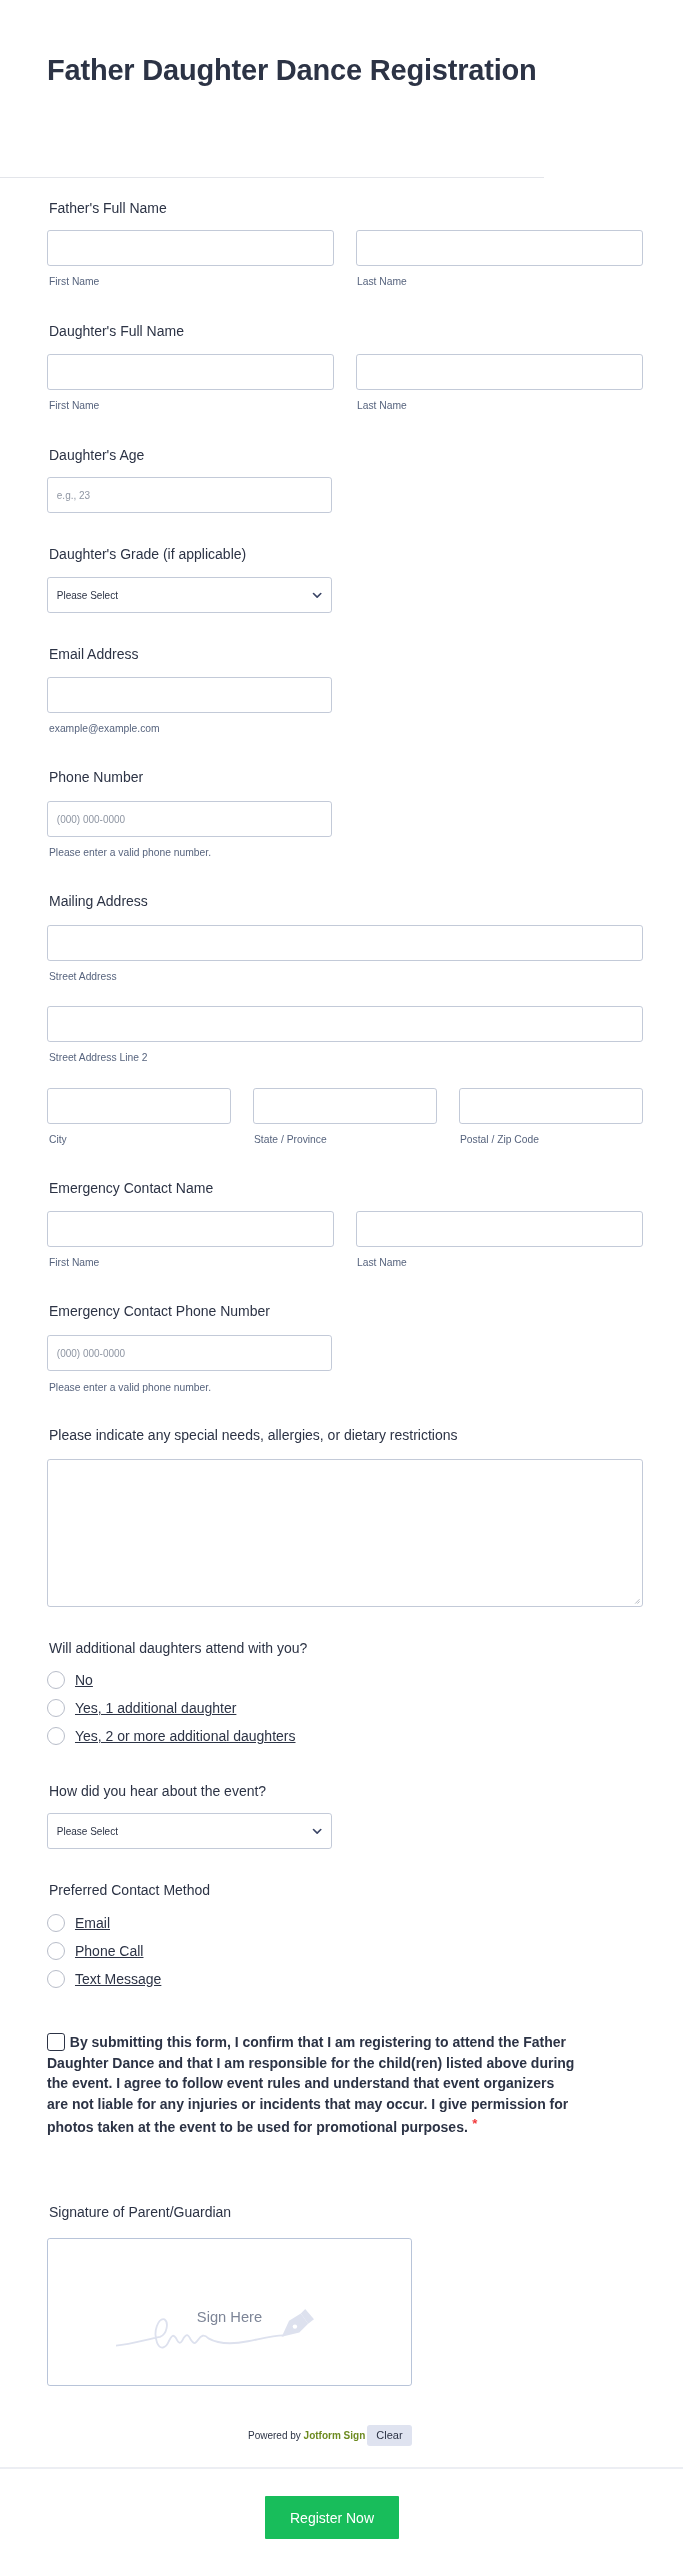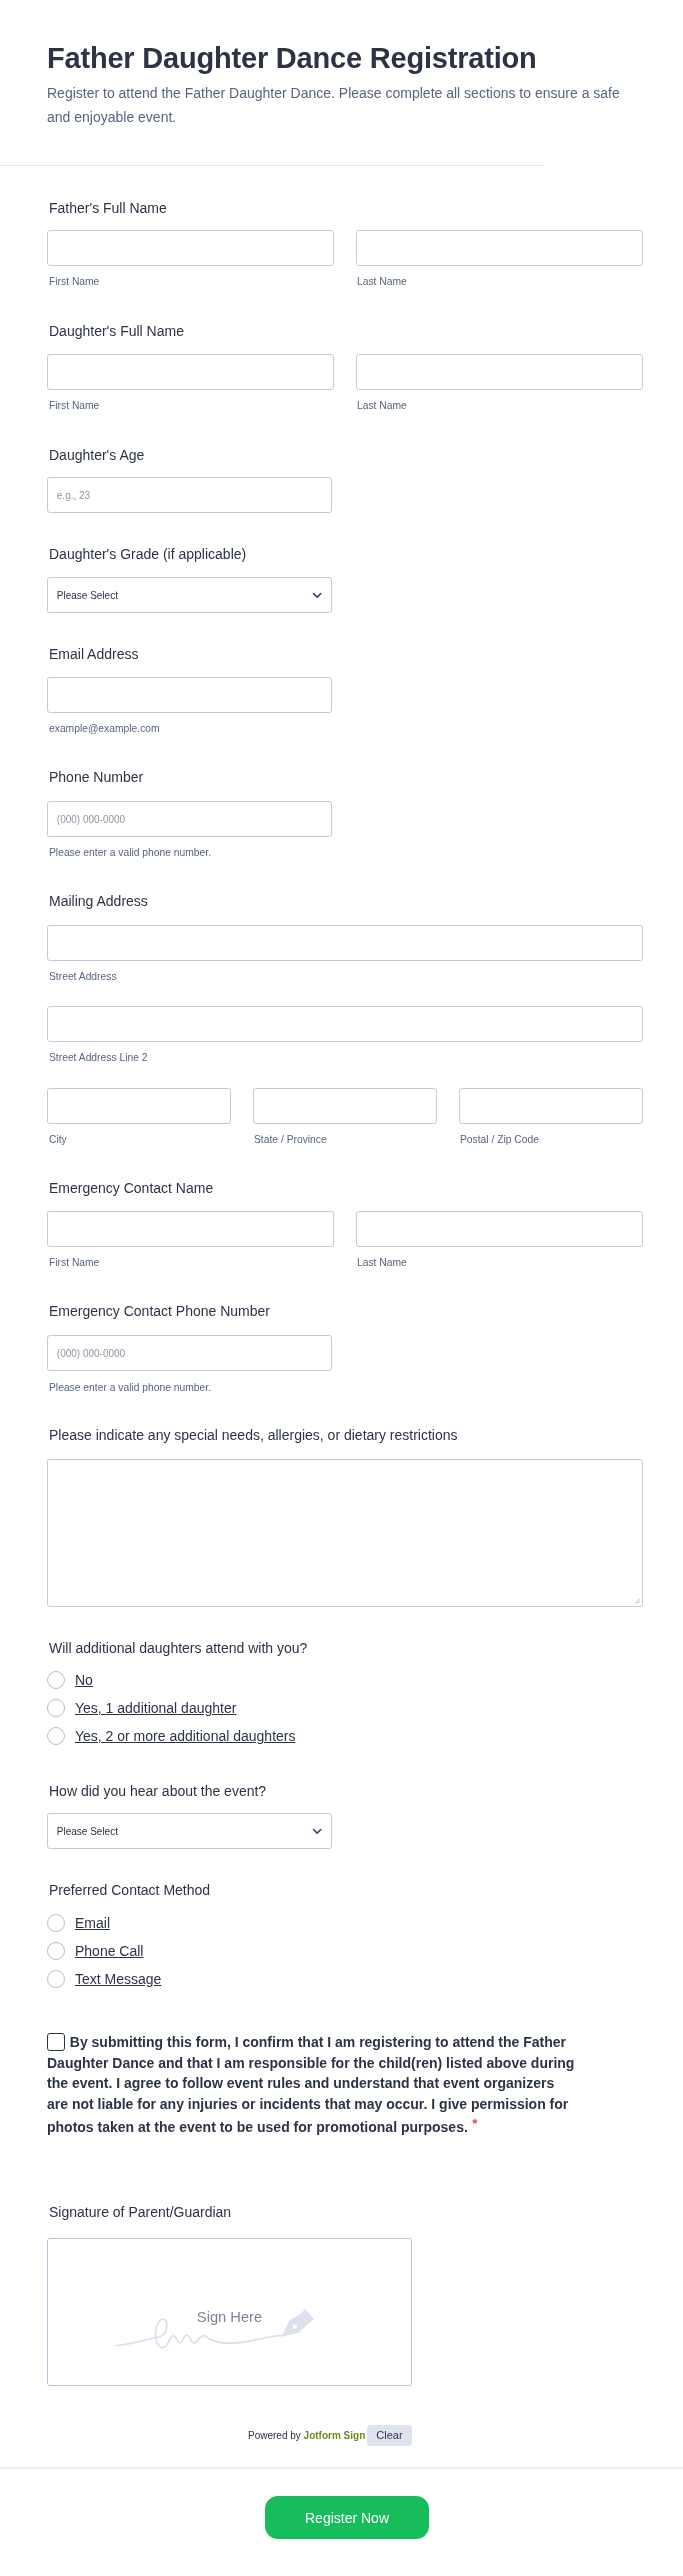--- a/index.html
+++ b/index.html
@@ -5,21 +5,21 @@
   * { box-sizing: border-box; margin: 0; padding: 0; }
   html, body { width: 684px; background: #ffffff; }
   body {
     font-family: "Liberation Sans", "DejaVu Sans", sans-serif;
     color: #2c3345;
     position: relative;
     height: 2576px;
     overflow: hidden;
   }
   .header {
-    position: absolute; left: 0; top: 4px; width: 544px; height: 162px;
+    position: absolute; left: 0; top: 16px; width: 544px; height: 162px;
     border-bottom: 1.5px solid #e3e5ea;
   }
   .form-title {
     position: absolute; left: 47px; top: 38px;
     font-size: 29px; font-weight: 600; color: #2c3345; letter-spacing: -0.2px;
   }
   .form-desc {
     position: absolute; left: 47px; top: 78px; width: 573px;
     font-size: 14px; line-height: 23.5px; color: #57647e;
   }
@@ -77,31 +77,30 @@
   .powered .brand { color: #6c8a1f; font-weight: 700; }
   .clear-btn {
     position: absolute; left: 367px; top: 2425px; width: 45px; height: 20.6px;
     background: #dfe3f0; border-radius: 2.9px; border: none;
     font-size: 11px; color: #2c3345; display: flex; align-items: center; justify-content: center;
   }
   .footer-divider {
     position: absolute; left: 0; top: 2467px; width: 684px; height: 1.5px; background: #eceef3;
   }
   .submit-btn {
-    position: absolute; left: 265px; top: 2496px; width: 164px; height: 43px;
-    background: #18bd5b; border-radius: 13px; color: #fff; font-size: 14px;
+    position: absolute; left: 265px; top: 2496px; width: 134px; height: 43px;
+    background: #18bd5b; border-radius: 1px; color: #fff; font-size: 14px;
     display: flex; align-items: center; justify-content: center; border: none;
   }
 </style>
 </head>
 <body>
 
 <div class="header">
   <h1 class="form-title">Father Daughter Dance Registration</h1>
-  <p class="form-desc">Register to attend the Father Daughter Dance. Please complete all sections to ensure a safe and enjoyable event.</p>
 </div>
 
 <div class="field-label" style="top:200px">Father's Full Name</div>
 <div class="input" style="left:47px;top:230px;width:287px"></div>
 <div class="input" style="left:356px;top:230px;width:287px"></div>
 <div class="sublabel" style="left:49px;top:276px">First Name</div>
 <div class="sublabel" style="left:357px;top:276px">Last Name</div>
 
 <div class="field-label" style="top:323px">Daughter's Full Name</div>
 <div class="input" style="left:47px;top:354px;width:287px"></div>

